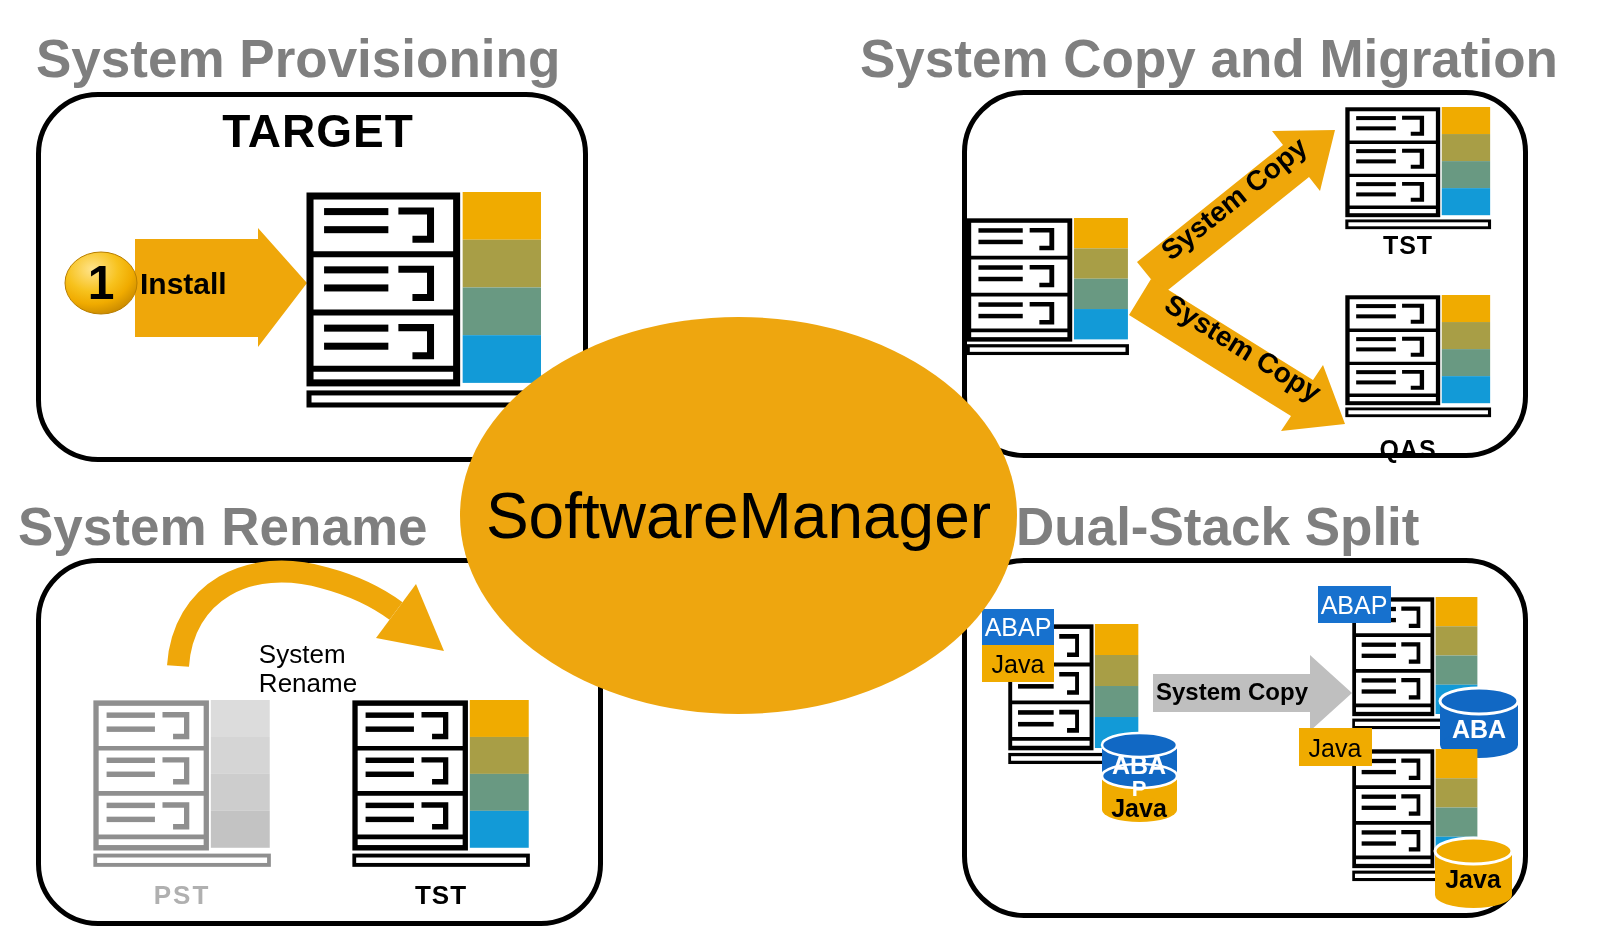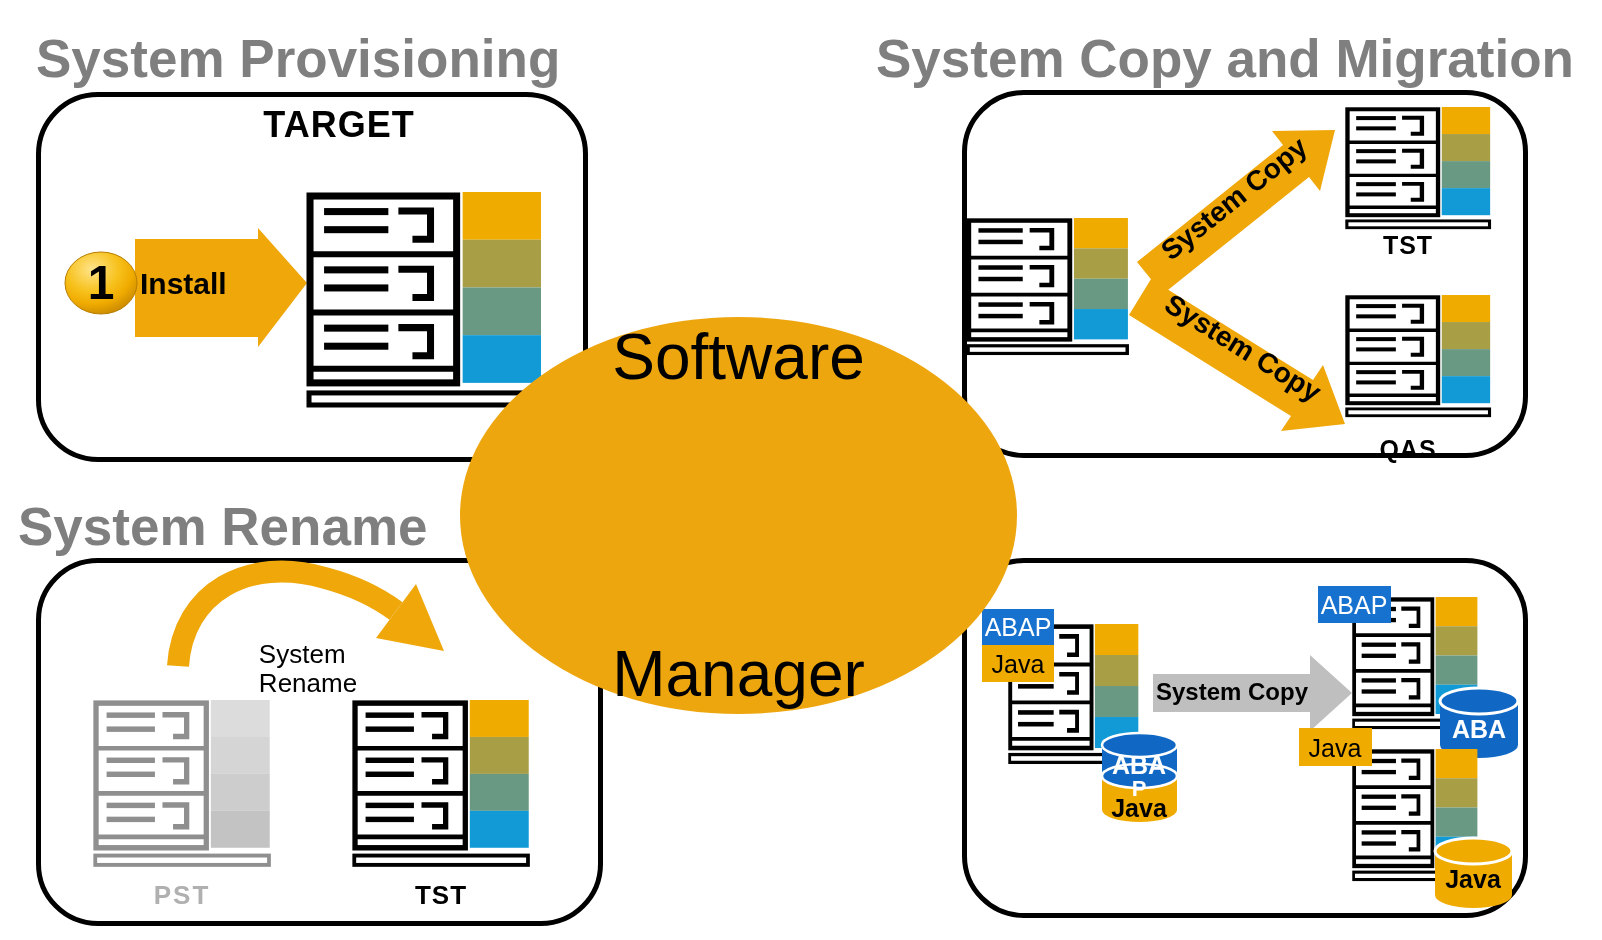--- a/index.html
+++ b/index.html
@@ -7,34 +7,34 @@
           font-family:"Liberation Sans",sans-serif;color:#000;}
   .panel{position:absolute;background:#fff;border:5px solid #000;border-radius:62px;box-sizing:border-box;z-index:1;}
   #panel-install{left:36px;top:92px;width:552px;height:370px;}
   #panel-copy{left:962px;top:90px;width:566px;height:368px;}
   #panel-rename{left:36px;top:558px;width:567px;height:368px;}
   #panel-dual{left:962px;top:558px;width:566px;height:360px;}
   .art{position:absolute;left:0;top:0;width:1602px;height:940px;z-index:2;}
   .lbl{position:absolute;z-index:3;white-space:nowrap;}
   .quad-title{position:absolute;z-index:3;font-size:53px;font-weight:bold;color:#7F7F7F;white-space:nowrap;}
   #title-install{left:36px;top:28px;}
-  #title-copy{left:860px;top:28px;margin-left:16px;}
+  #title-copy{left:860px;top:28px;}
   #title-rename{left:18px;top:496px;}
   #title-dual{left:1016px;top:496px;}
   .cx{transform:translateX(-50%);}
-  #target-label{left:318px;top:104px;font-size:36px;font-weight:bold;letter-spacing:1px;margin-left:21px;}
+  #target-label{left:318px;top:104px;font-size:46px;font-weight:bold;letter-spacing:1px;}
   #install-label{left:140px;top:267px;font-size:30px;font-weight:bold;}
   #tst-tr-label{left:1408px;top:231px;font-size:25px;font-weight:bold;letter-spacing:1px;}
   #qas-label{left:1408px;top:419px;font-size:25px;font-weight:bold;letter-spacing:1px;margin-top:16px;}
   #pst-label{left:182px;top:880px;font-size:26px;font-weight:bold;color:#B0B0B0;letter-spacing:2px;}
   #tst-bl-label{left:441px;top:880px;font-size:26px;font-weight:bold;letter-spacing:1px;}
   #rename-arrow-label{left:308px;top:640px;font-size:26px;line-height:29px;text-align:left;transform:translateX(-50%);}
   #dual-arrow-label{left:1232px;top:678px;font-size:24px;font-weight:bold;}
   #spm-ellipse{position:absolute;left:460px;top:317px;width:557px;height:397px;border-radius:50%;
-     background:#EEA60F;z-index:4;display:flex;flex-direction:column;align-items:center;justify-content:space-between;}
+     background:#EEA60F;z-index:4;display:flex;flex-direction:row;align-items:center;justify-content:center;}
   #spm-ellipse .line{font-size:64px;line-height:80px;color:#000;}
   svg text{font-family:"Liberation Sans",sans-serif;}
 </style>
 </head>
 <body>
 
 <div id="canvas">
 
   <div class="panel" id="panel-install"></div>
   <div class="panel" id="panel-copy"></div>
@@ -130,20 +130,21 @@
       <rect x="1435" y="851" width="77" height="44" fill="#F0AB00"></rect>
       <ellipse cx="1473.5" cy="895" rx="38.5" ry="13" fill="#F0AB00"></ellipse>
       <ellipse cx="1473.5" cy="851" rx="38.5" ry="13" fill="#F0AB00" stroke="#fff" stroke-width="3"></ellipse>
       <text x="1473" y="888" text-anchor="middle" font-size="25" font-weight="bold" fill="#000">Java</text>
     </g>
   </svg>
 
   <div class="quad-title" id="title-install">System Provisioning</div>
   <div class="quad-title" id="title-copy">System Copy and Migration</div>
   <div class="quad-title" id="title-rename">System Rename</div>
+  <div class="quad-title" id="title-dual">Dual-Stack Split</div>
 
   <div class="lbl cx" id="target-label">TARGET</div>
   <div class="lbl" id="install-label">Install</div>
   <div class="lbl cx" id="tst-tr-label">TST</div>
   <div class="lbl cx" id="qas-label">QAS</div>
   <div class="lbl cx" id="pst-label">PST</div>
   <div class="lbl cx" id="tst-bl-label">TST</div>
   <div class="lbl" id="rename-arrow-label">
     <div>System</div>
     <div>Rename</div>

